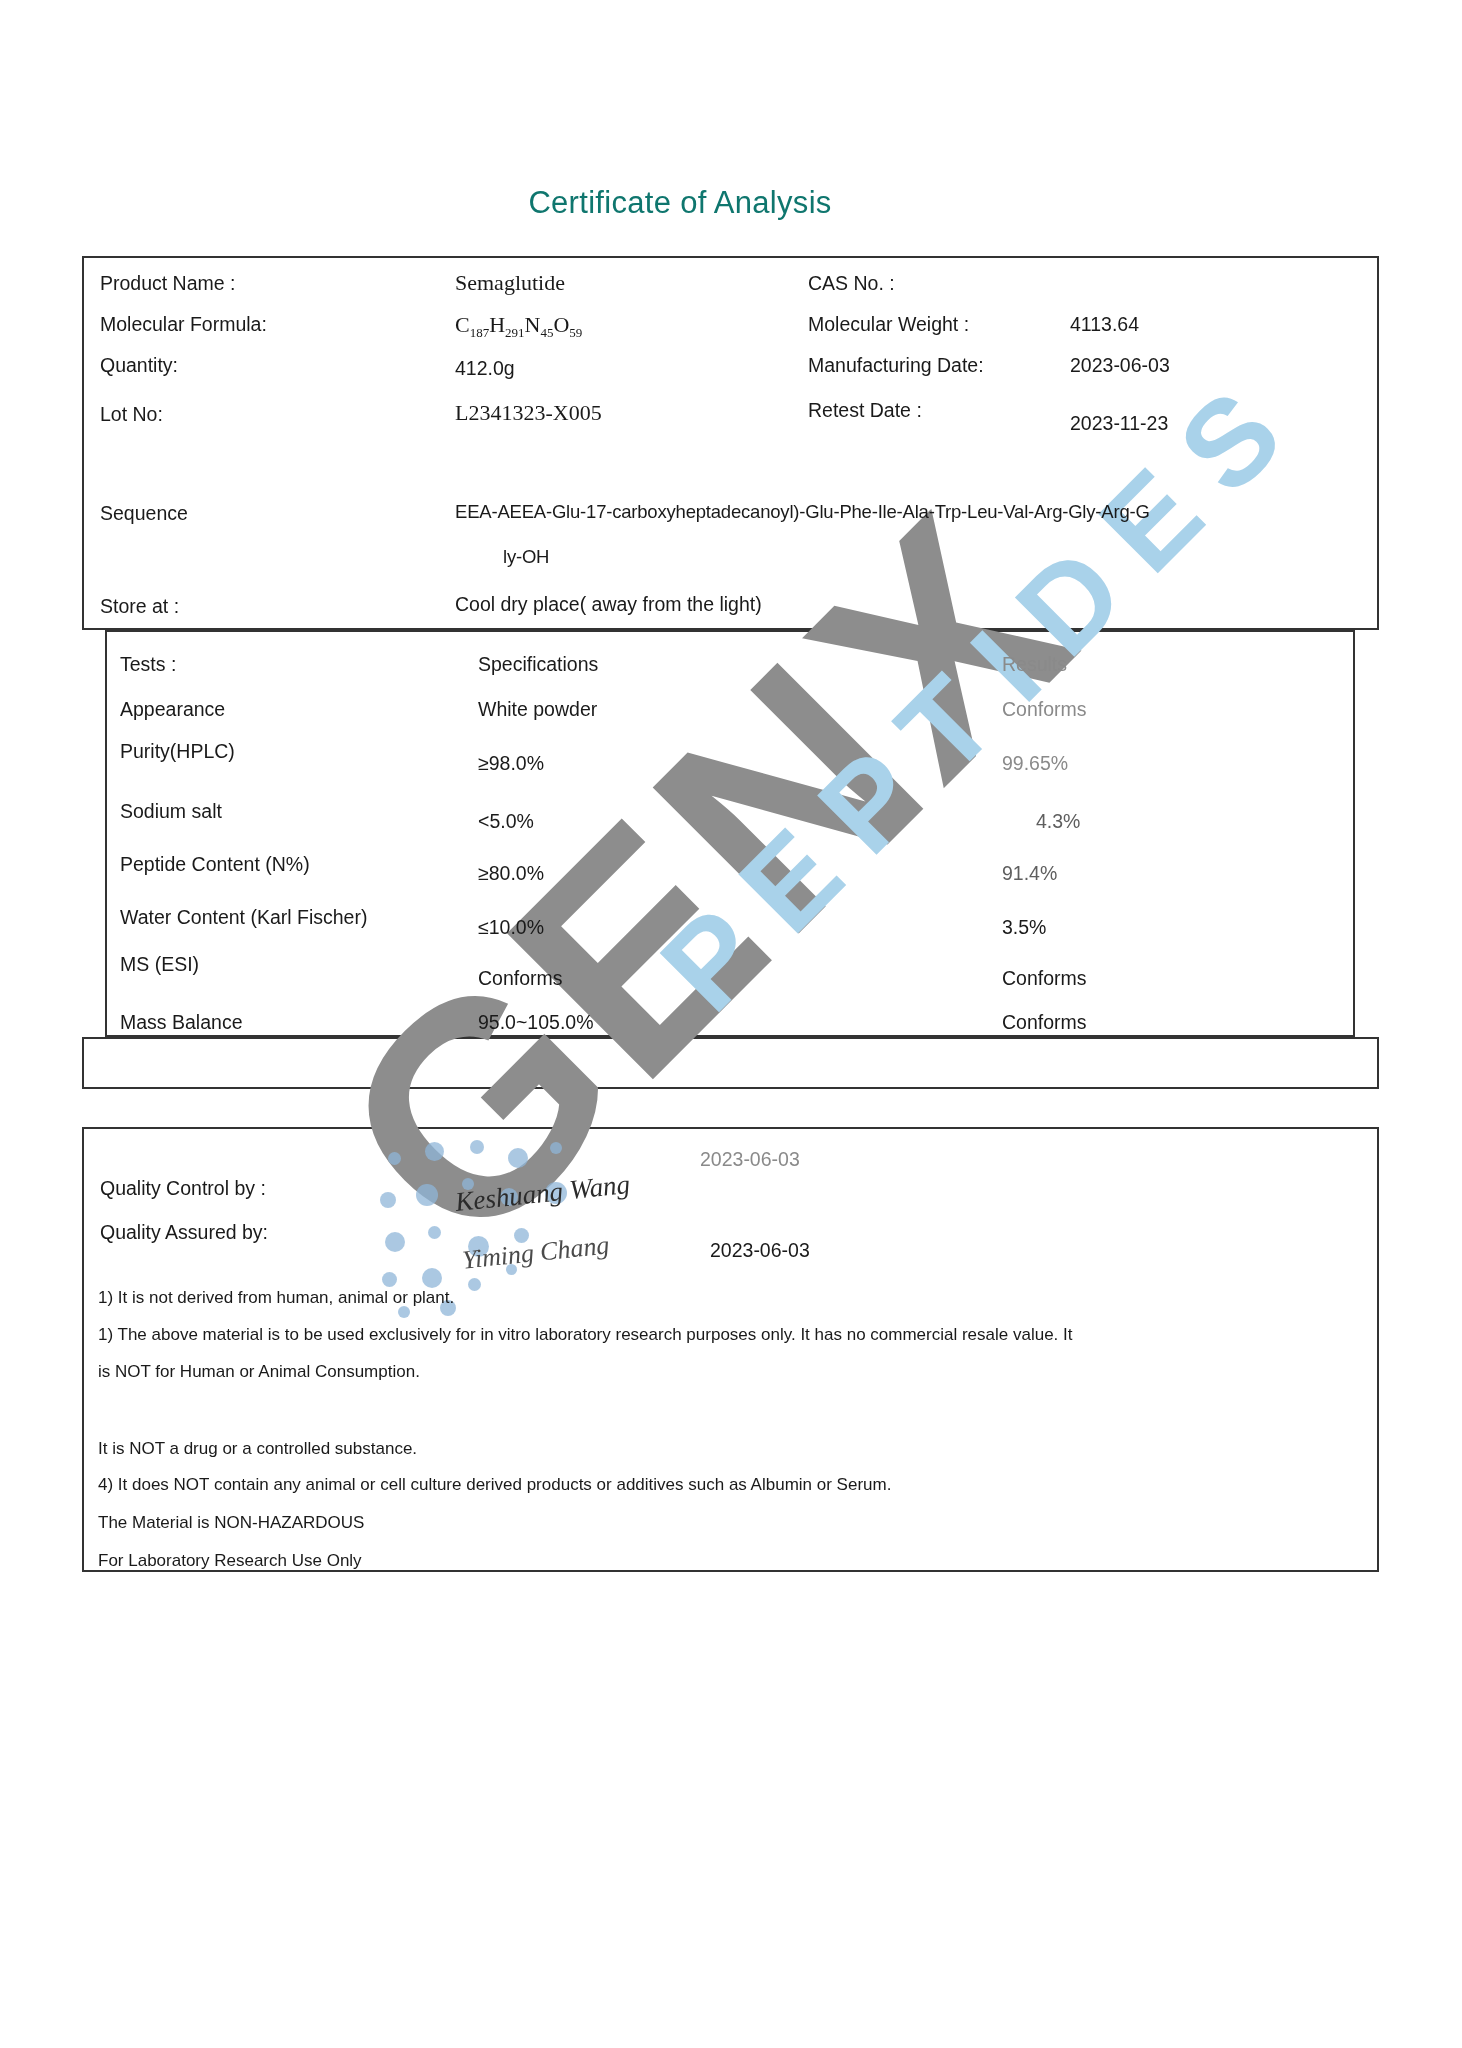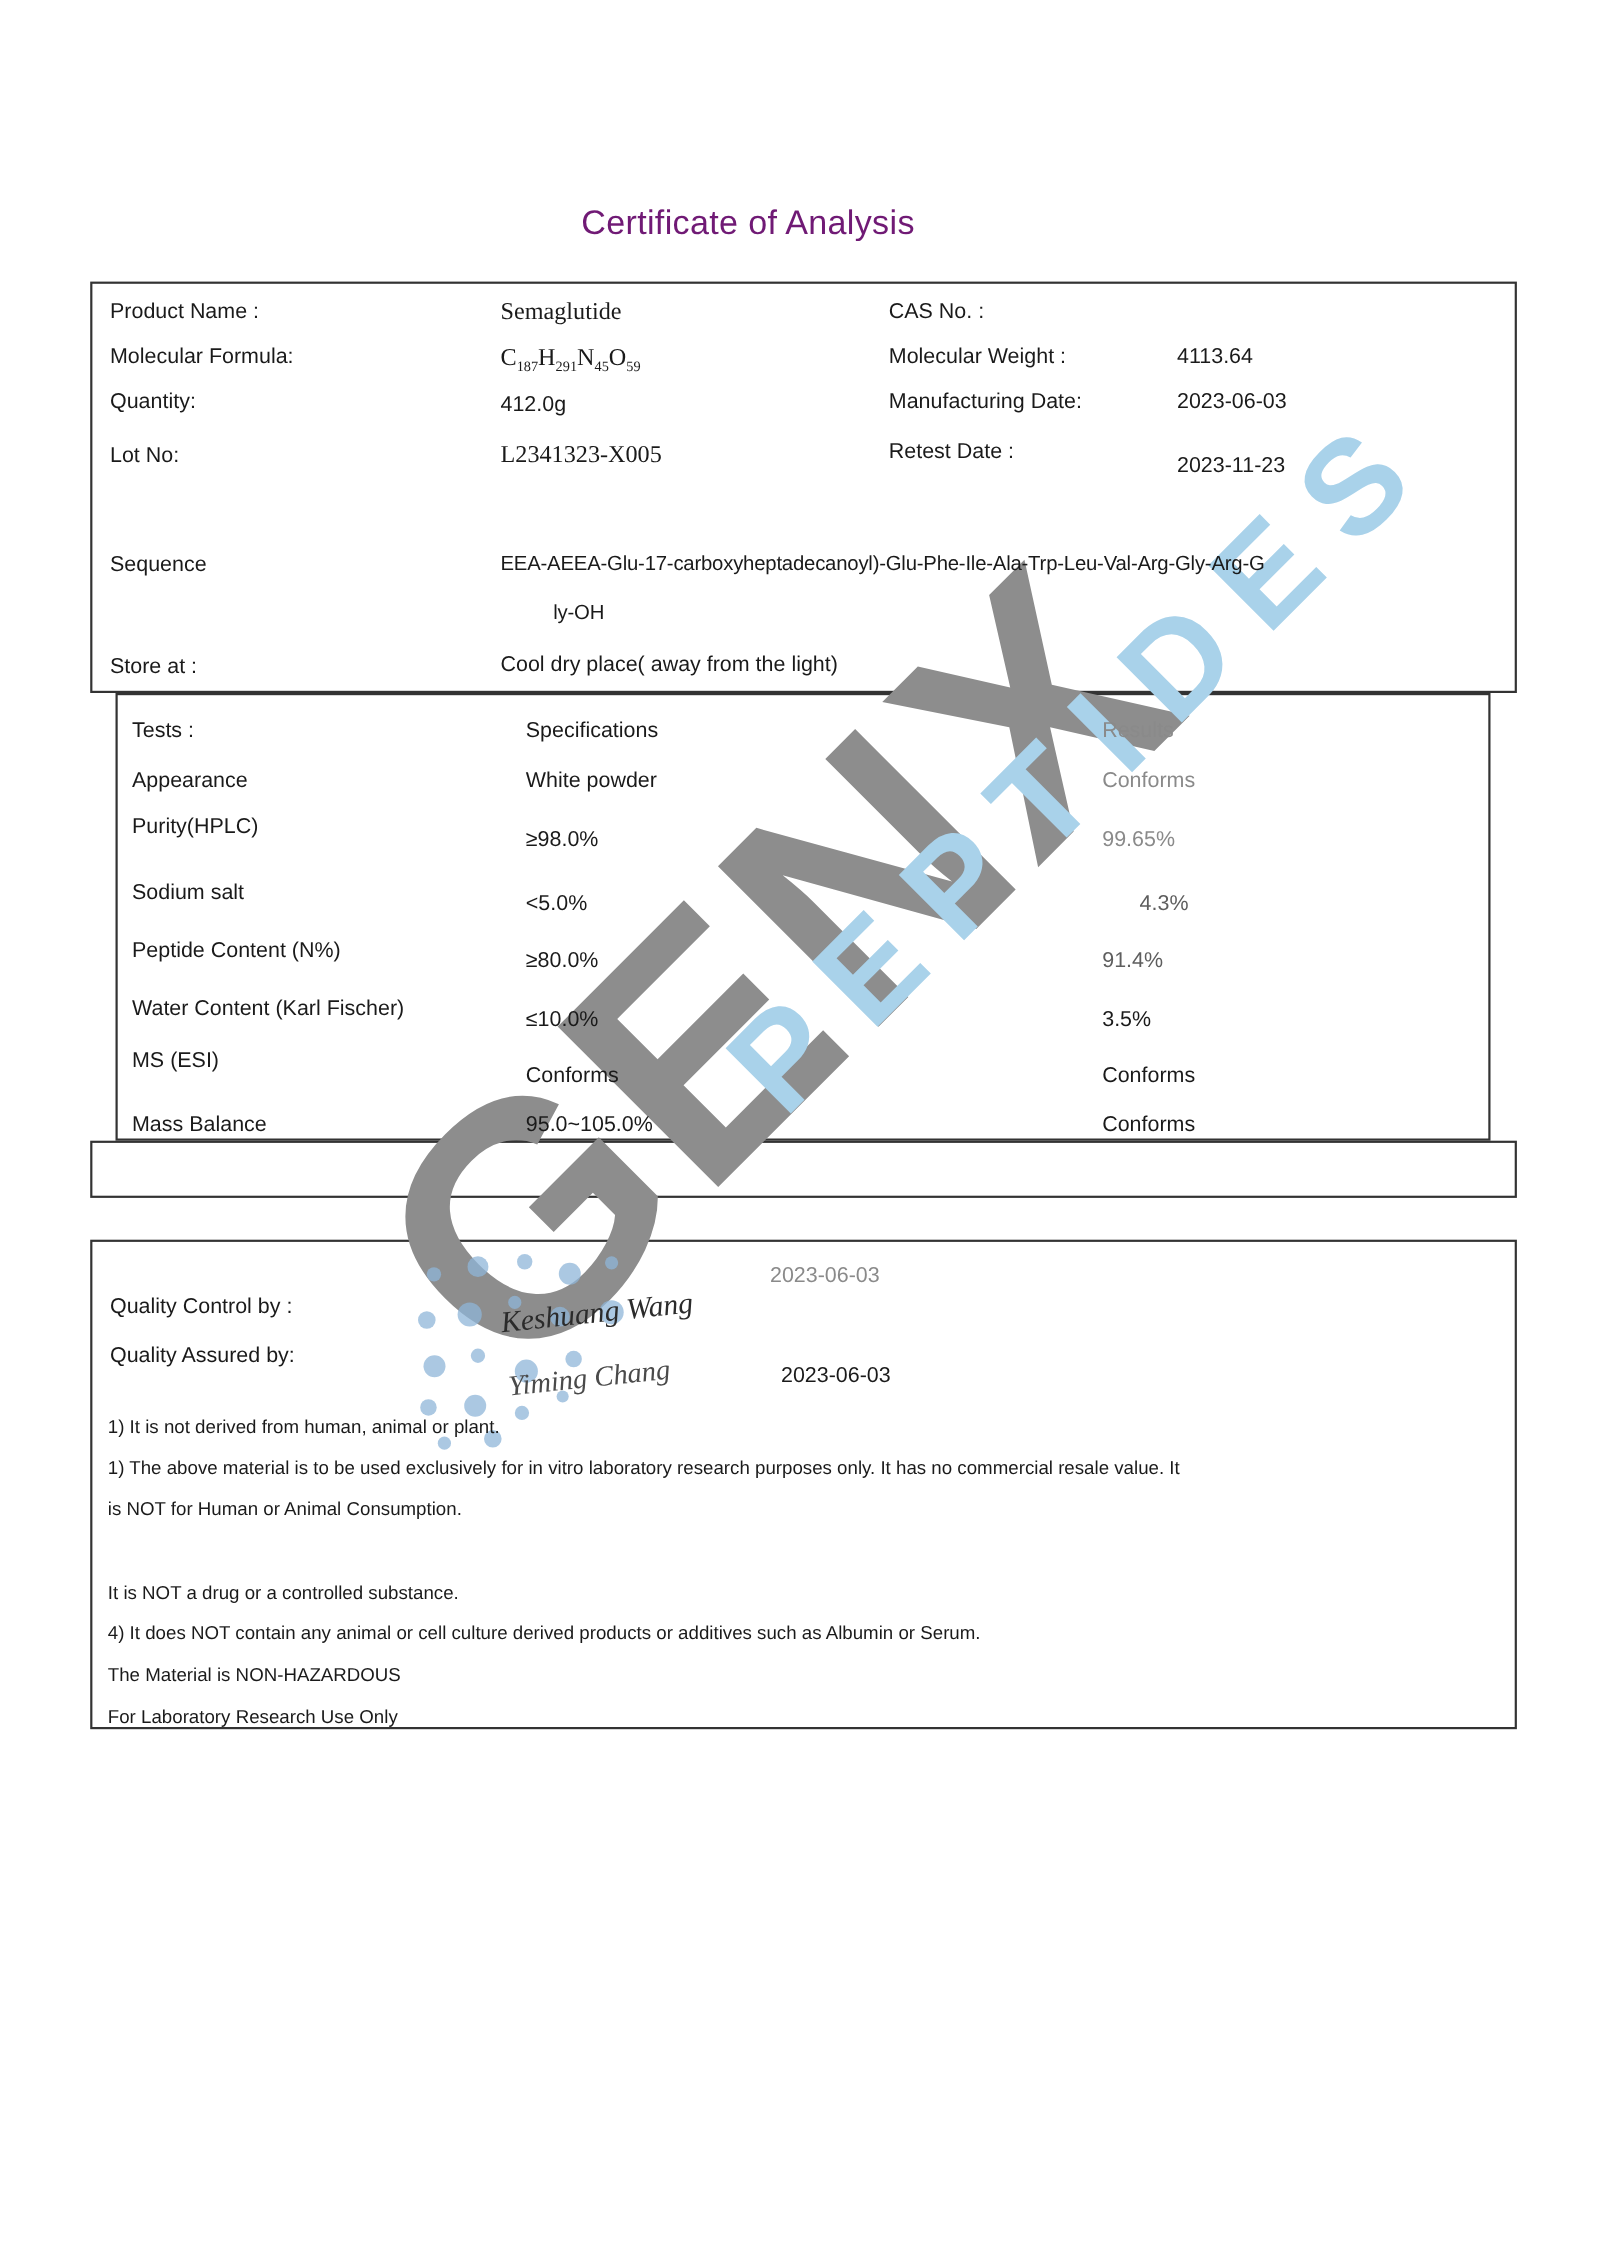--- a/index.html
+++ b/index.html
@@ -74,21 +74,21 @@
     opacity: .75;
   }
   
   .doc-title {
     position: absolute;
     top: 185px;
     left: 0;
     width: 1360px;
     text-align: center;
     font-size: 31px;
-    color: #701a75;
+    color: #0f766e;
     letter-spacing: .3px;
     z-index: 2;
   }
   
   .box {
     position: absolute;
     border: 2px solid #333;
     box-sizing: border-box;
     z-index: 2;
     background: transparent;

